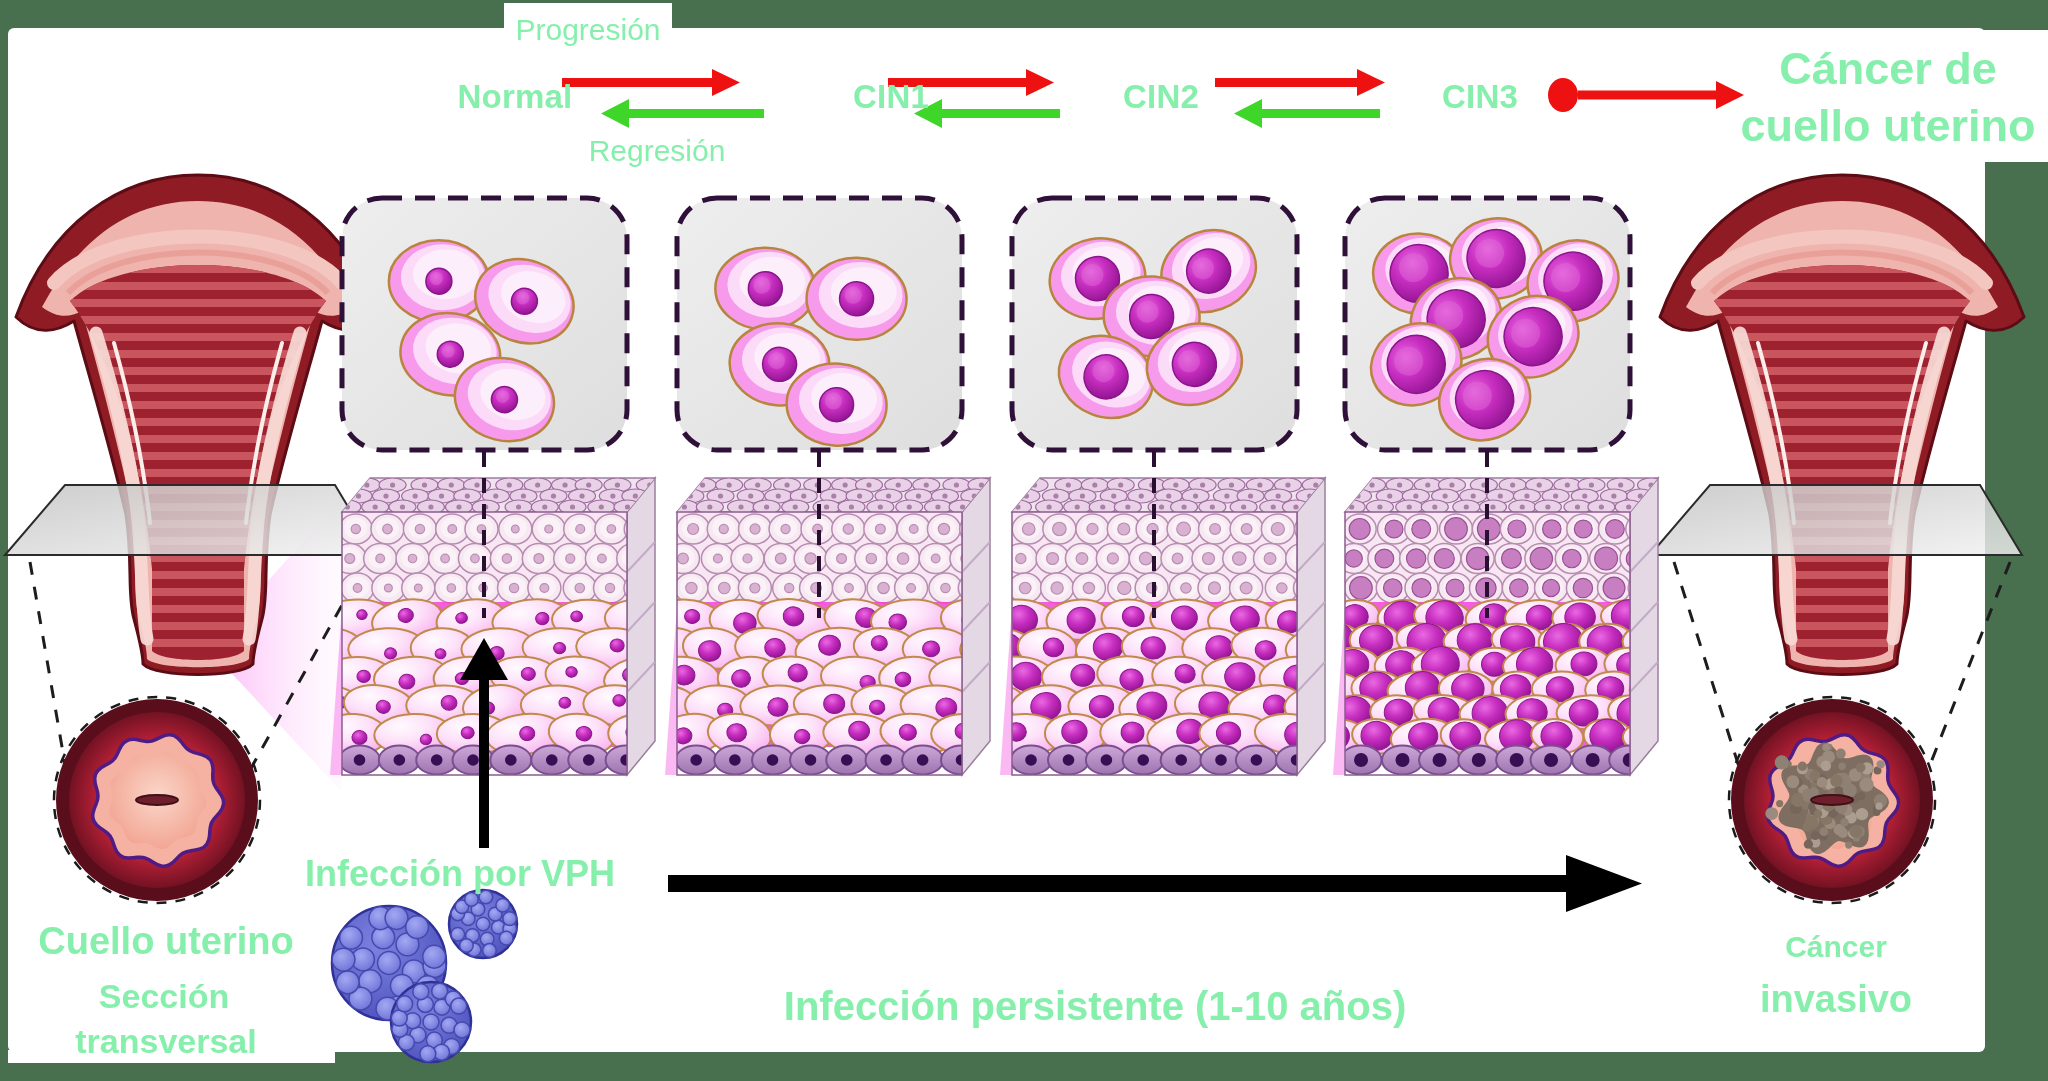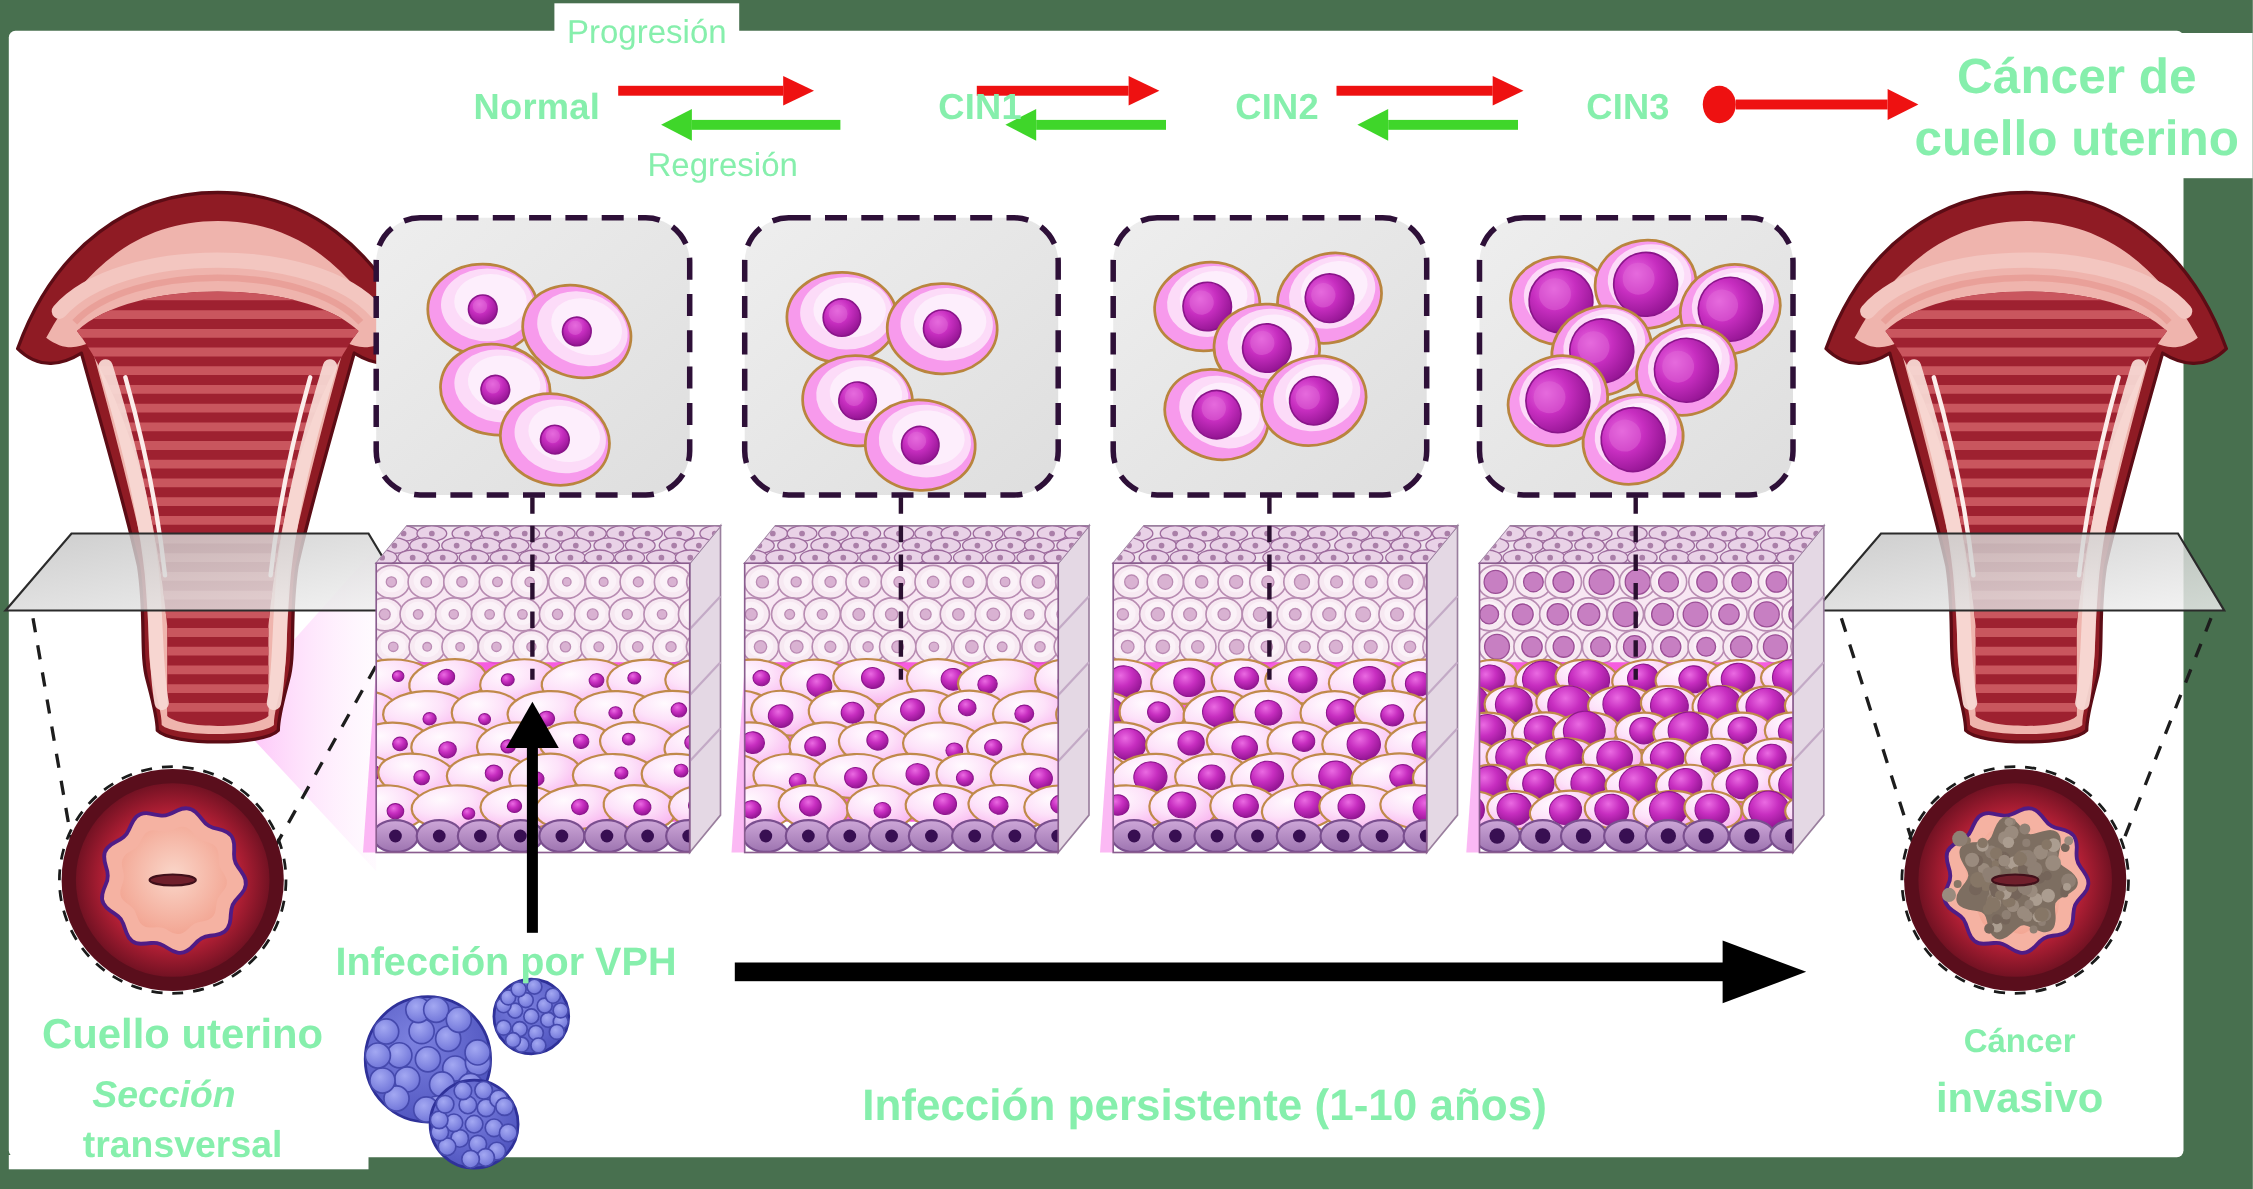--- a/index.html
+++ b/index.html
@@ -1957,30 +1957,30 @@
         <circle cx="-10.166526011063022" cy="-30.342078848793122" r="8" fill="url(#bumpGrad)" stroke="#4549ad" stroke-width="1.5"></circle>
         <circle cx="8.678562345654312" cy="-30.800690830119233" r="8" fill="url(#bumpGrad)" stroke="#4549ad" stroke-width="1.5"></circle>
         <circle cx="22.226817978003265" cy="-23.021046079027574" r="8" fill="url(#bumpGrad)" stroke="#4549ad" stroke-width="1.5"></circle>
         <circle cx="27.73737506233794" cy="-15.957381509859106" r="8" fill="url(#bumpGrad)" stroke="#4549ad" stroke-width="1.5"></circle>
       </g>
     </g>
 </svg>
 
 <div class="lbl plain" style="left:588px;top:30px;">Progresión</div>
 <div class="lbl plain" style="left:657px;top:151px;">Regresión</div>
-<div class="lbl flow" style="left:488px;top:97px;">Normal</div>
+<div class="lbl flow" style="left:515px;top:97px;">Normal</div>
 <div class="lbl flow" style="left:849px;top:97px;margin-left:42px;">CIN1</div>
 <div class="lbl flow" style="left:1161px;top:97px;">CIN2</div>
 <div class="lbl flow" style="left:1480px;top:97px;">CIN3</div>
 <div class="lbl term" style="left:1888px;top:98px;">
   <div>Cáncer de</div>
   <div>cuello uterino</div>
 </div>
 
 <div class="lbl big-bold" style="left:166px;top:941px;font-size:38px;">Cuello uterino</div>
-<div class="lbl big-bold" style="left:149px;top:996px;font-size:34px;font-style:italic;">Sección</div>
+<div class="lbl big-bold" style="left:164px;top:996px;font-size:34px;">Sección</div>
 <div class="lbl big-bold" style="left:166px;top:1041px;font-size:34px;">transversal</div>
 
 <div class="lbl big-bold" style="left:1836px;top:947px;font-size:30px;">Cáncer</div>
 <div class="lbl big-bold" style="left:1836px;top:999px;font-size:38px;">invasivo</div>
 
 <div class="lbl big-bold" style="left:460px;top:874px;font-size:36px;">Infección por VPH</div>
 <div class="lbl big-bold" style="left:1095px;top:967px;font-size:40px;margin-top:39px;">Infección persistente (1-10 años)</div>
 
 </body></html>

